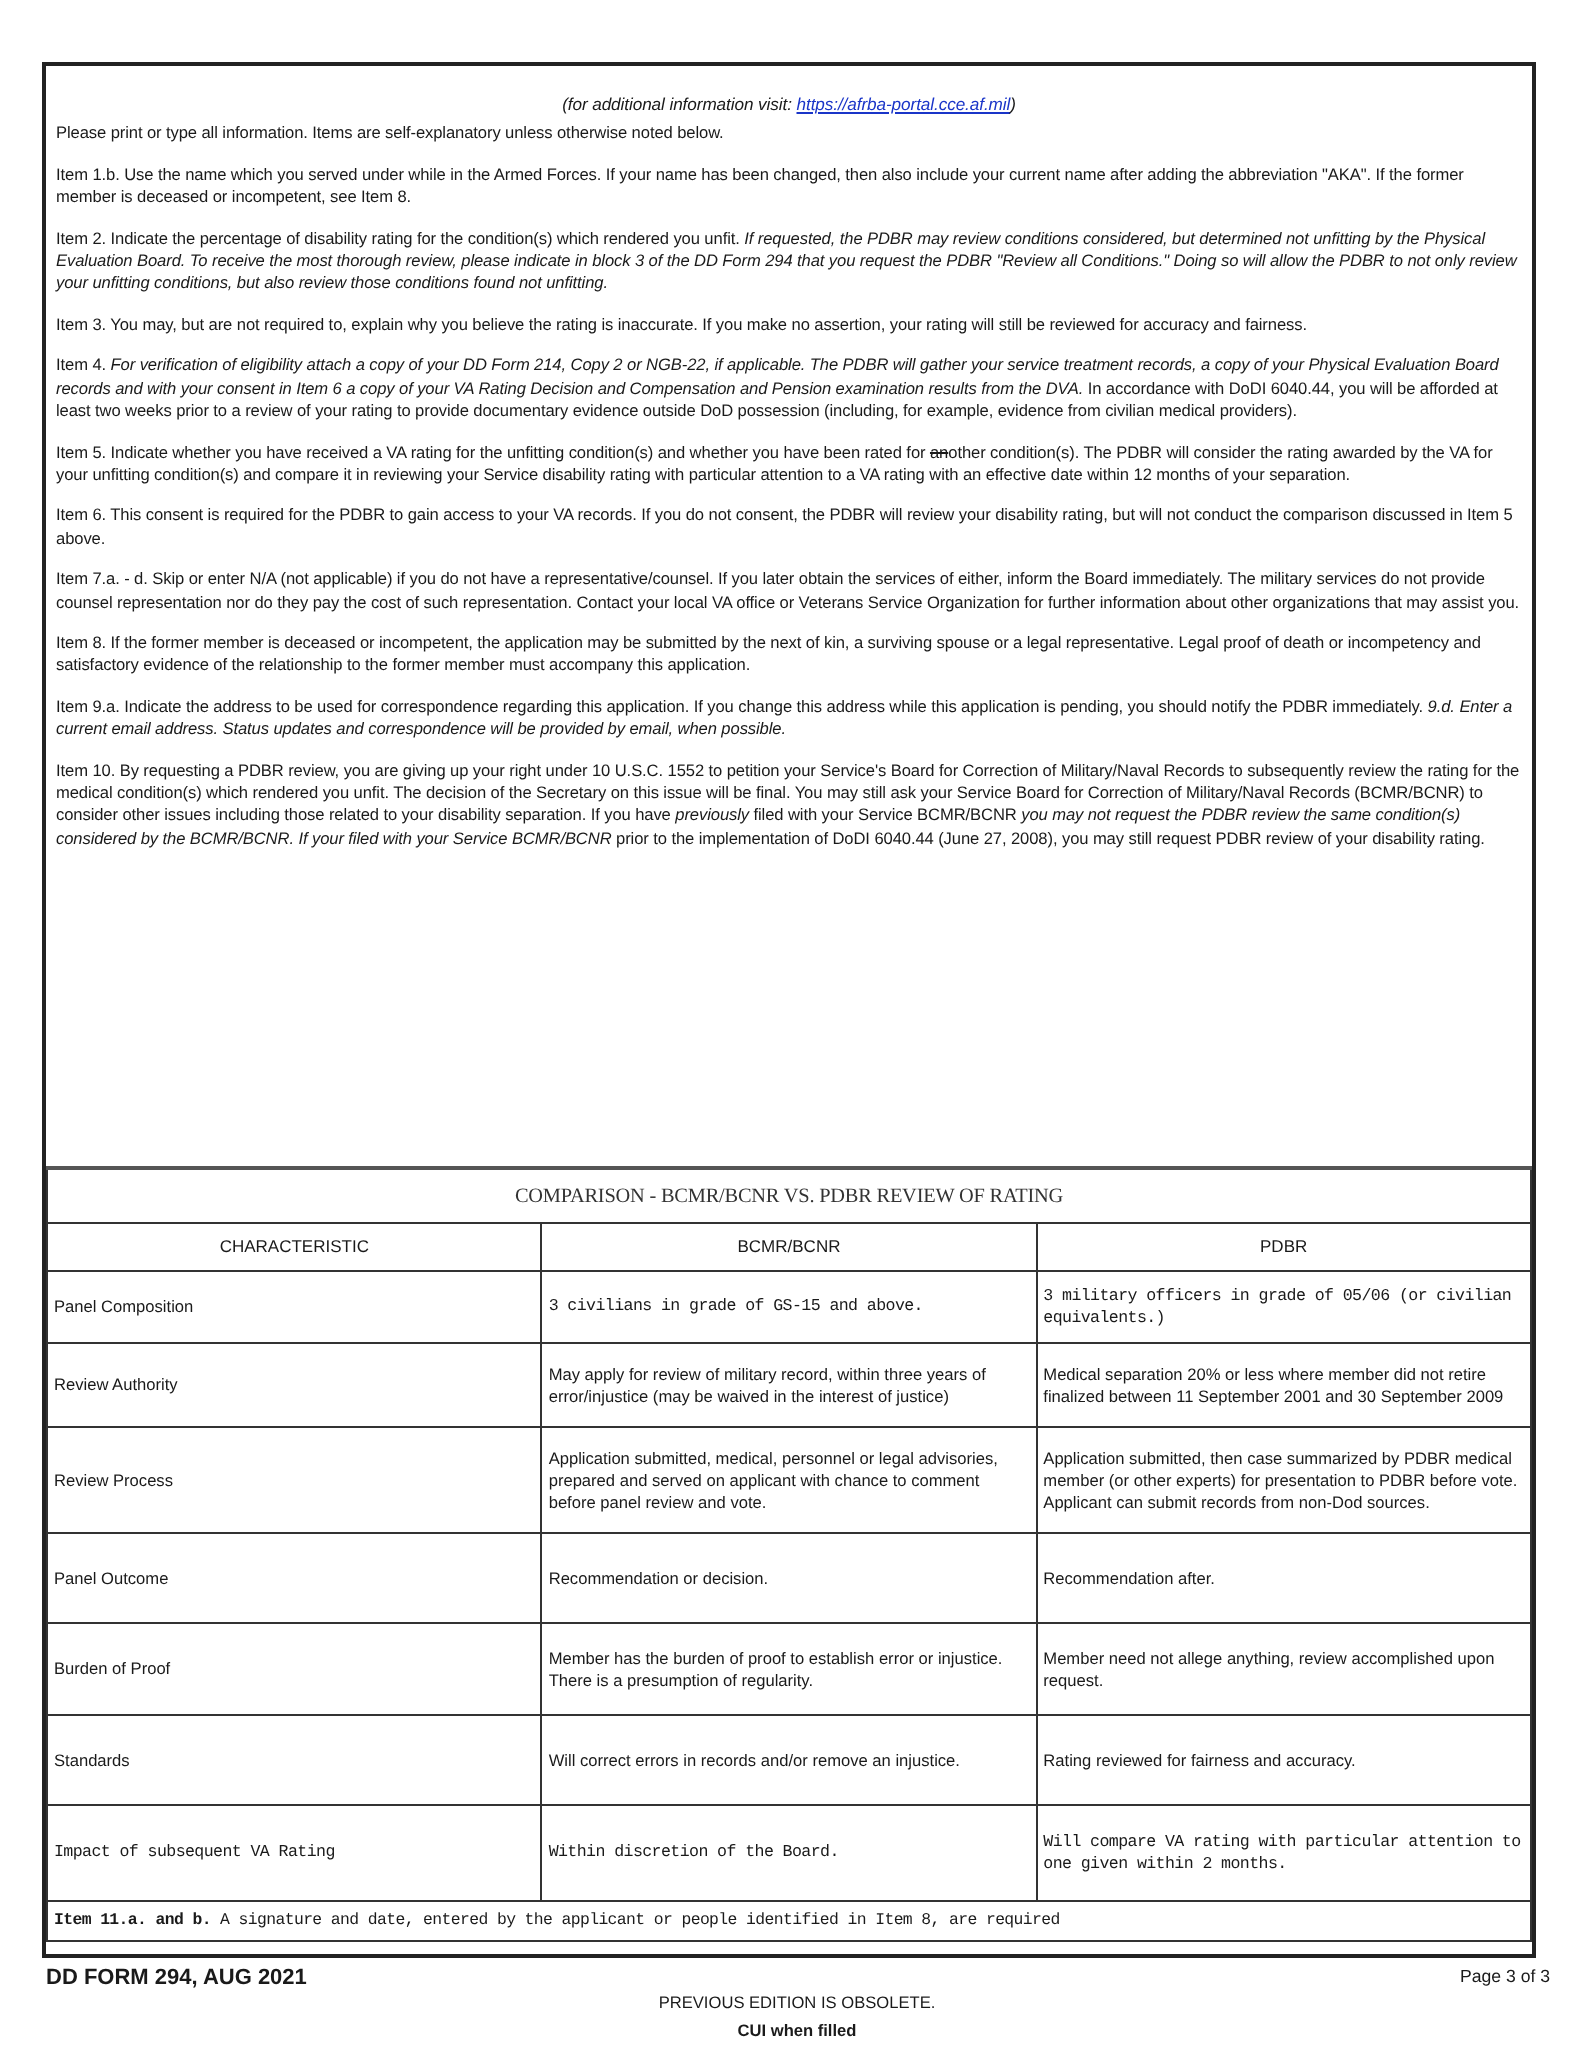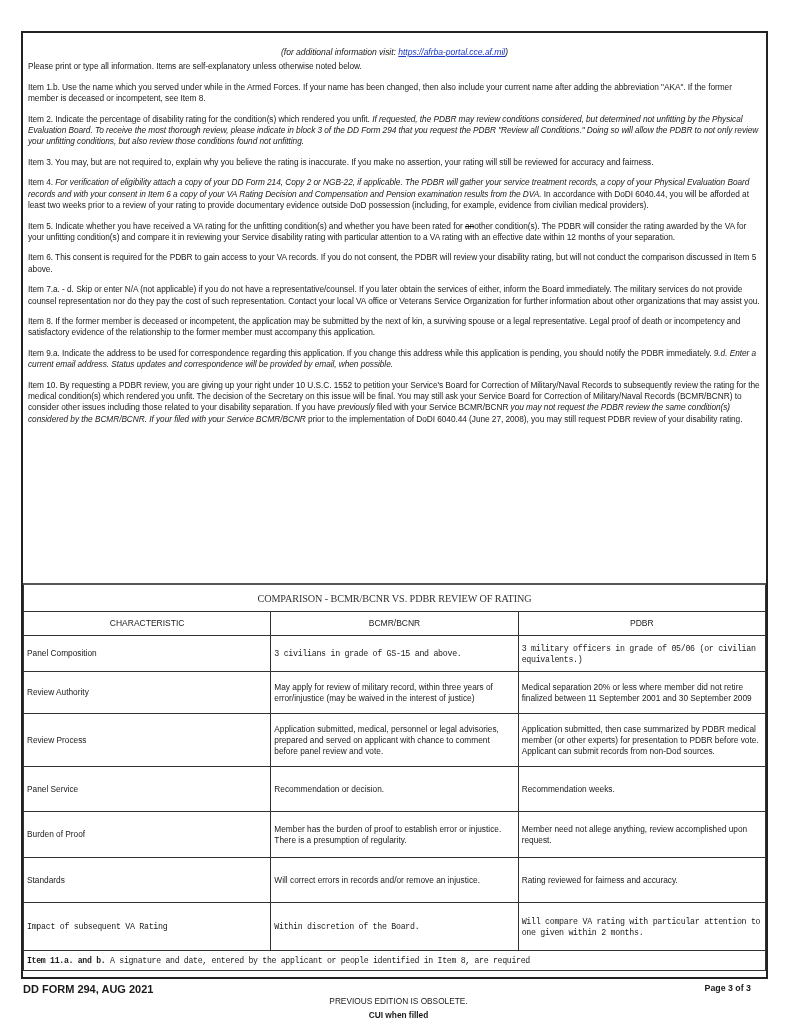--- a/index.html
+++ b/index.html
@@ -20,21 +20,21 @@
               font-size: 8.3px; line-height: 11px; table-layout: fixed; }
   table.cmp td, table.cmp th { border: 1px solid #333; padding: 0 3px; vertical-align: middle; font-weight: normal; }
   table.cmp tr.ttl td { height: 26px; text-align: center; font-family: Liberation Serif, serif;
                          font-size: 10.2px; letter-spacing: -0.1px; color: #333; border-top: none; }
   table.cmp tr.hdr th { height: 23px; text-align: center; font-size: 8.5px; }
   table.cmp td.c0 { width: 180px; }
   table.cmp td.c1 { width: 274px; }
   table.cmp td.narrow { font-family: Liberation Mono, monospace; letter-spacing: -0.3px; }
   table.cmp tr.item11 td { height: 19px; font-size: 8.2px; }
   .bottom-left { position: absolute; left: 23px; top: 983px; font-weight: bold; font-size: 11px; }
-  .bottom-right { position: absolute; right: 46px; top: 983px; font-weight: bold; font-size: 8.8px; }
+  .bottom-right { position: absolute; right: 22px; top: 983px; font-weight: normal; font-size: 8.8px; }
   .bottom-center { position: absolute; left: 0; width: 100%; top: 996px; text-align: center; font-size: 8.3px; }
   .bottom-cui { position: absolute; left: 0; width: 100%; top: 1010px; text-align: center; font-size: 8.3px; font-weight: bold; }
 </style>
 </head>
 <body>
 
 <div class="frame">
   <div class="instr">
     <div class="subtitle"><span>(for additional information visit: </span><a>https://afrba-portal.cce.af.mil</a><span>)</span></div>
 
@@ -71,23 +71,23 @@
       <td class="c0">Review Authority</td>
       <td class="c1">May apply for review of military record, within three years of error/injustice (may be waived in the interest of justice)</td>
       <td>Medical separation 20% or less where member did not retire finalized between 11 September 2001 and 30 September 2009</td>
     </tr>
     <tr style="height:53px">
       <td class="c0">Review Process</td>
       <td class="c1">Application submitted, medical, personnel or legal advisories, prepared and served on applicant with chance to comment before panel review and vote.</td>
       <td>Application submitted, then case summarized by PDBR medical member (or other experts) for presentation to PDBR before vote. Applicant can submit records from non-Dod sources.</td>
     </tr>
     <tr style="height:45px">
-      <td class="c0">Panel Service</td>
+      <td class="c0">Panel Outcome</td>
       <td class="c1">Recommendation or decision.</td>
-      <td>Recommendation weeks.</td>
+      <td>Recommendation after.</td>
     </tr>
     <tr style="height:46px">
       <td class="c0">Burden of Proof</td>
       <td class="c1">Member has the burden of proof to establish error or injustice. There is a presumption of regularity.</td>
       <td>Member need not allege anything, review accomplished upon request.</td>
     </tr>
     <tr style="height:45px">
       <td class="c0">Standards</td>
       <td class="c1">Will correct errors in records and/or remove an injustice.</td>
       <td>Rating reviewed for fairness and accuracy.</td>

